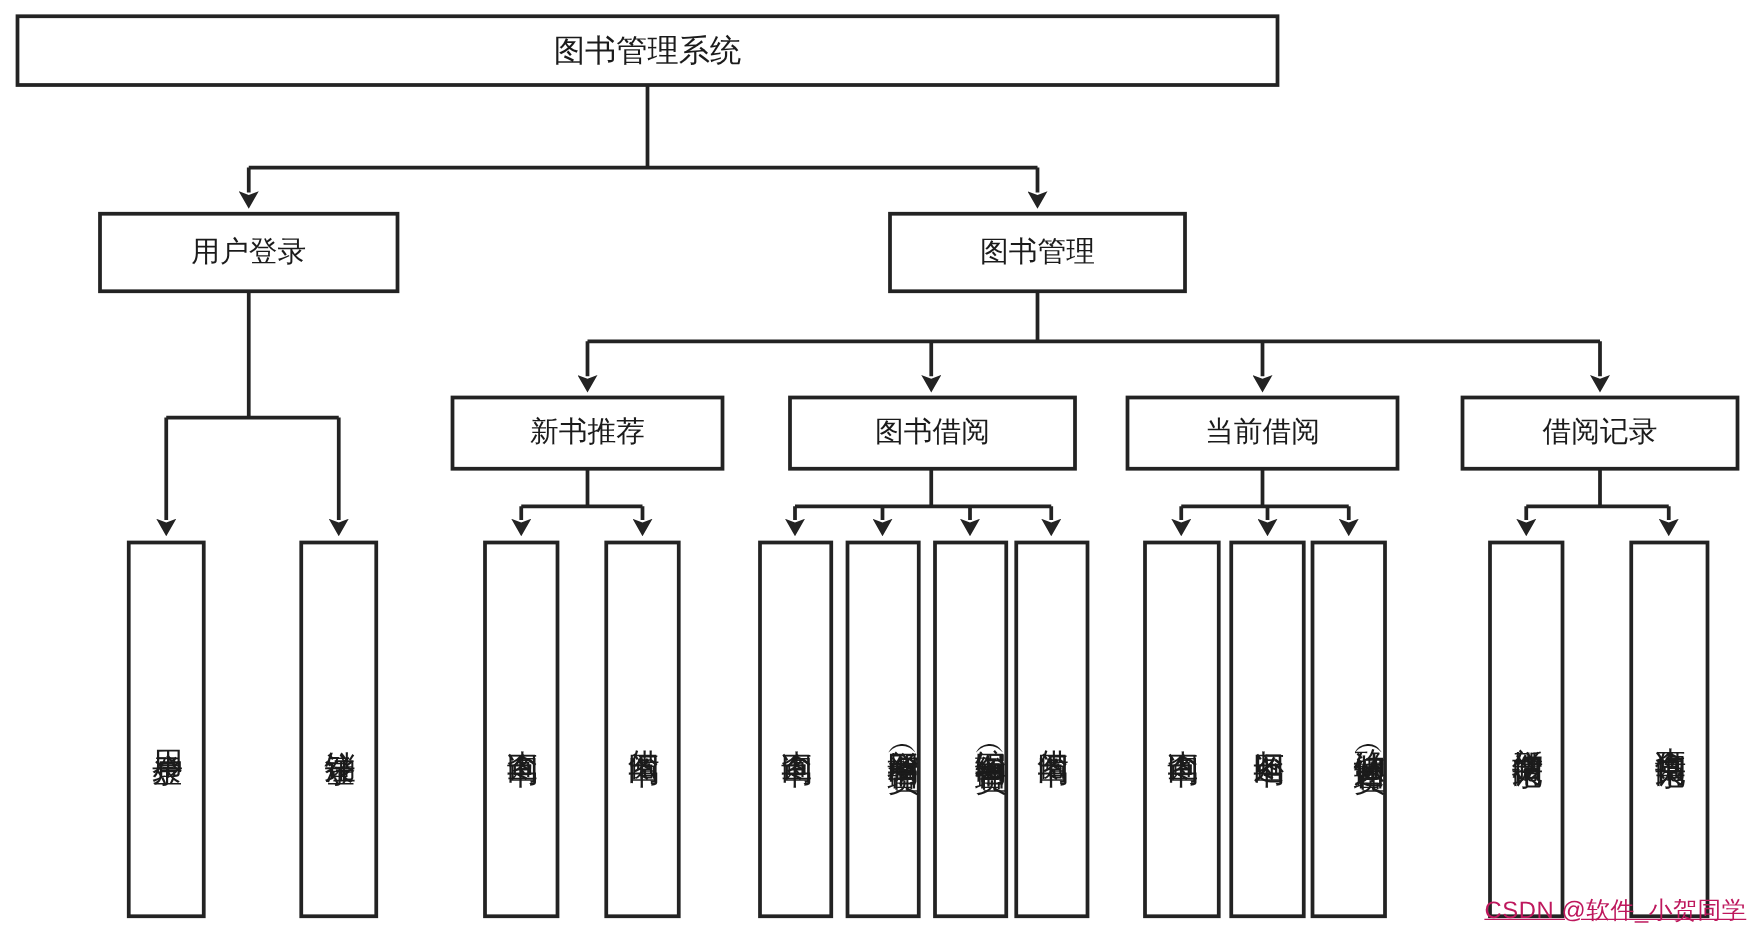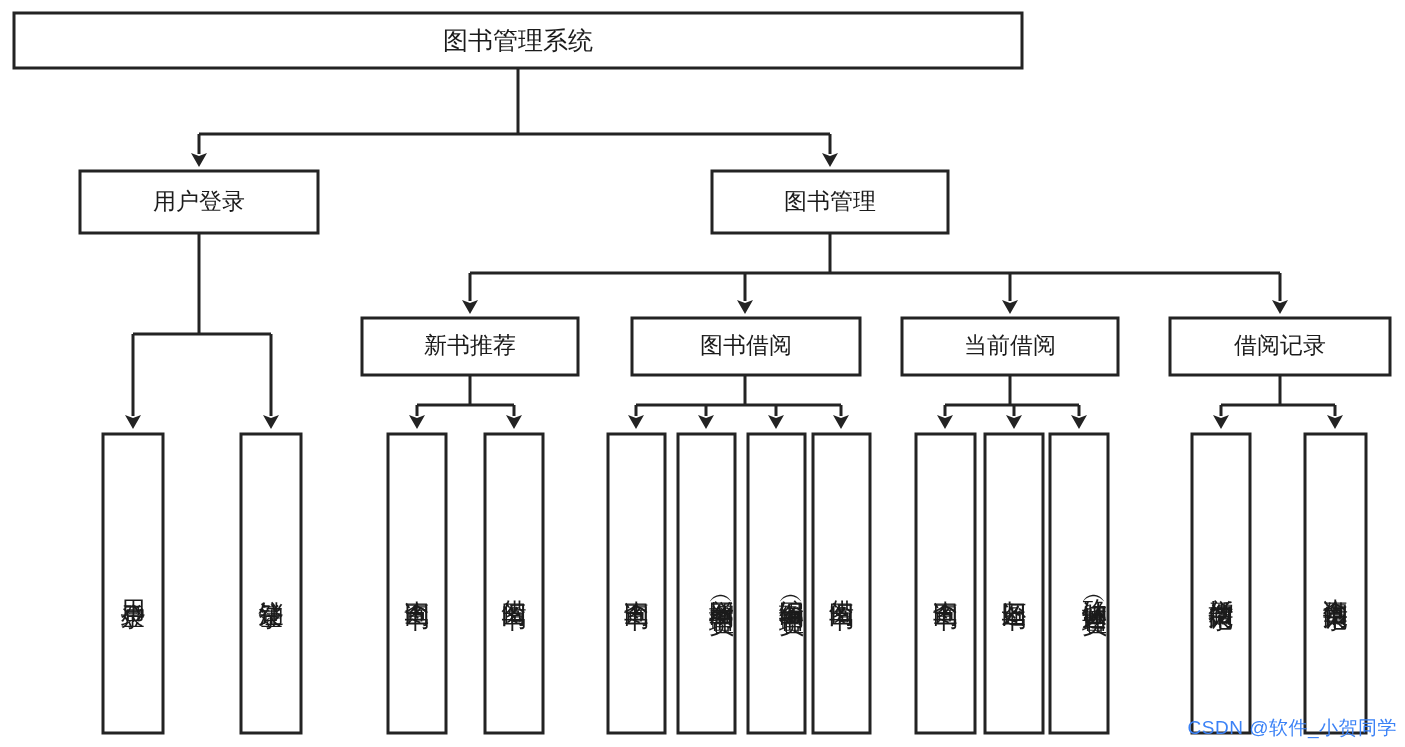--- a/index.html
+++ b/index.html
@@ -70,23 +70,24 @@
     justify-content: center;
     white-space: nowrap;
     pointer-events: none;
   }
   #watermark {
     position: absolute;
     right: 8px;
     bottom: 6px;
     font-family: "Liberation Sans", "DejaVu Sans", sans-serif;
     font-size: 19px;
-    color: #3b82f6;
+    color: #be185d;
     letter-spacing: 0.5px;
     white-space: nowrap;
+    text-decoration: underline;
   }
 </style>
 </head>
 <body>
 
 <div id="diagram-root">
 
   <svg class="diagram" viewBox="0 0 1405 747">
     <defs>
       <marker id="arrow" markerWidth="14" markerHeight="16" refX="1" refY="8" orient="auto" markerUnits="userSpaceOnUse">

